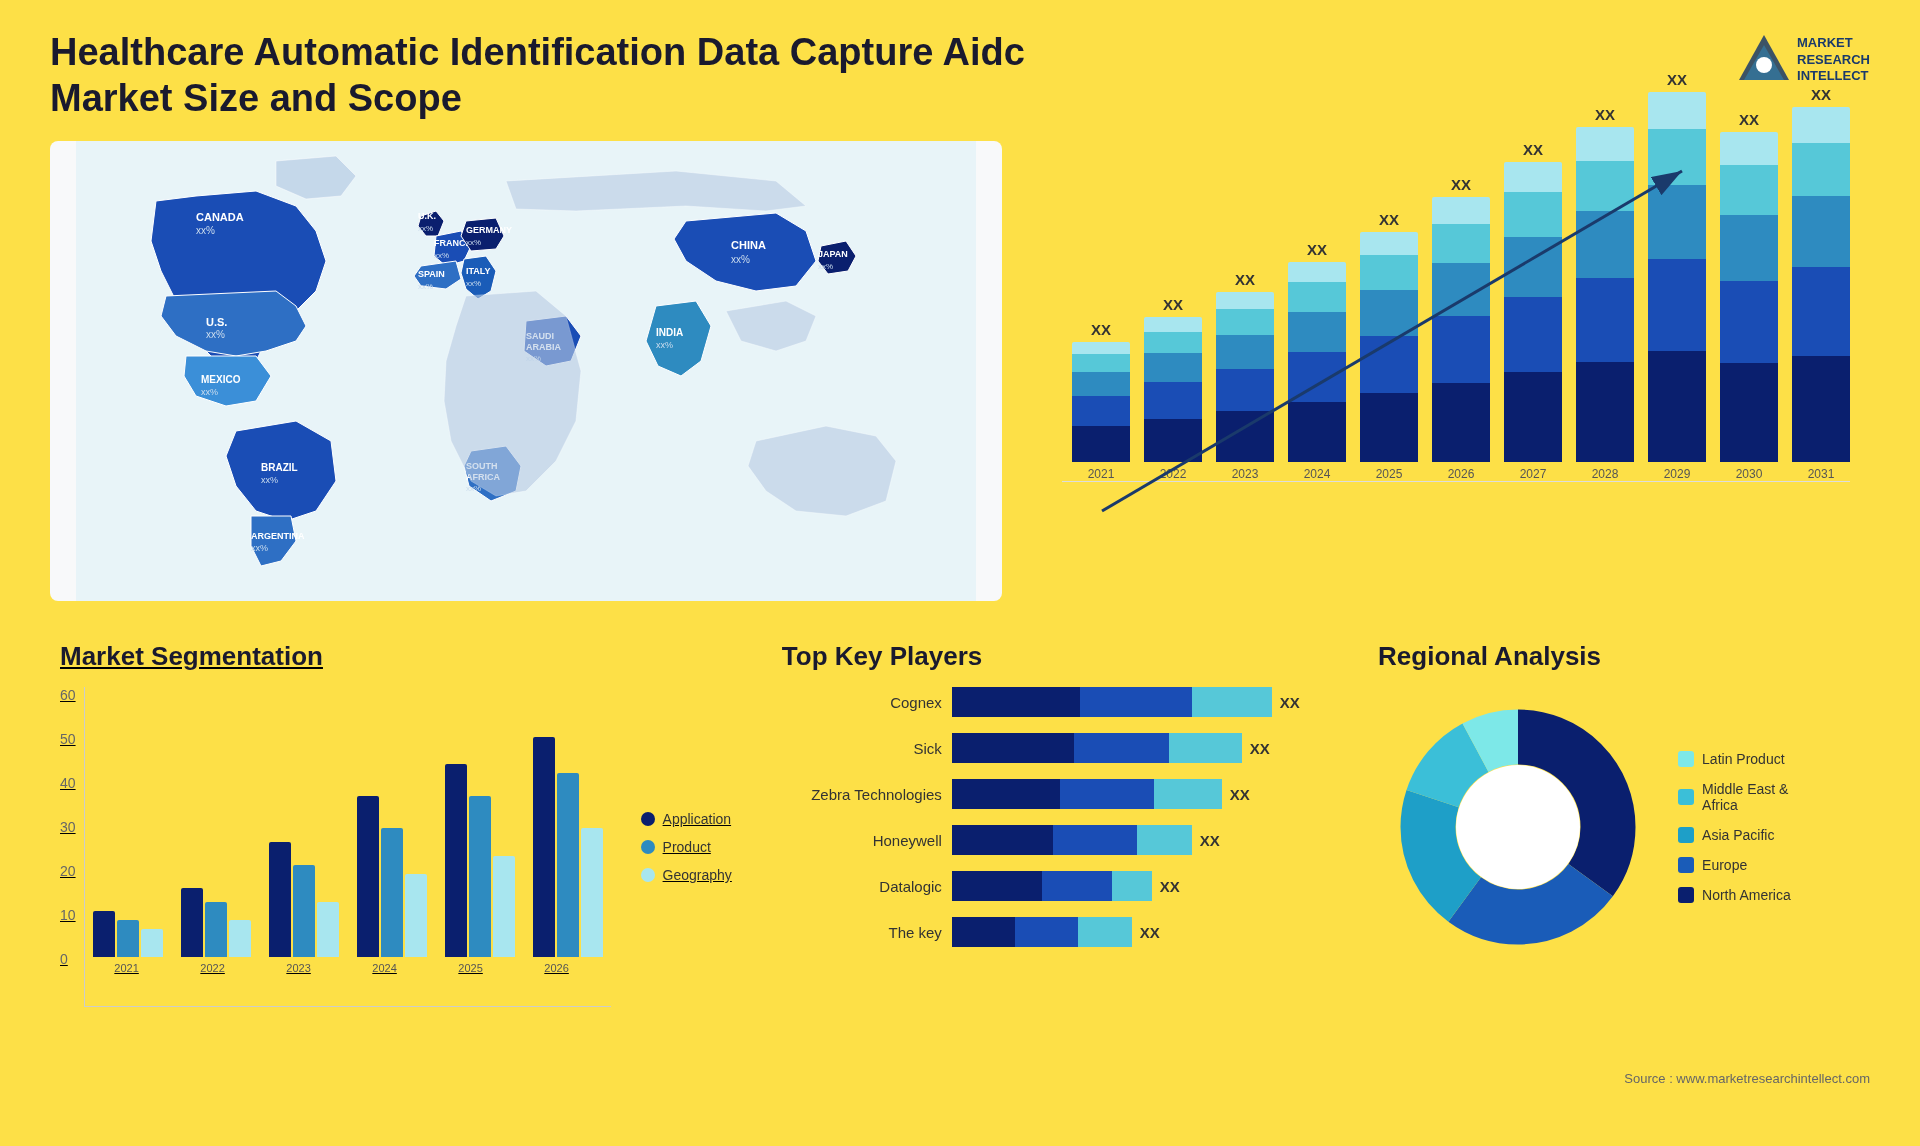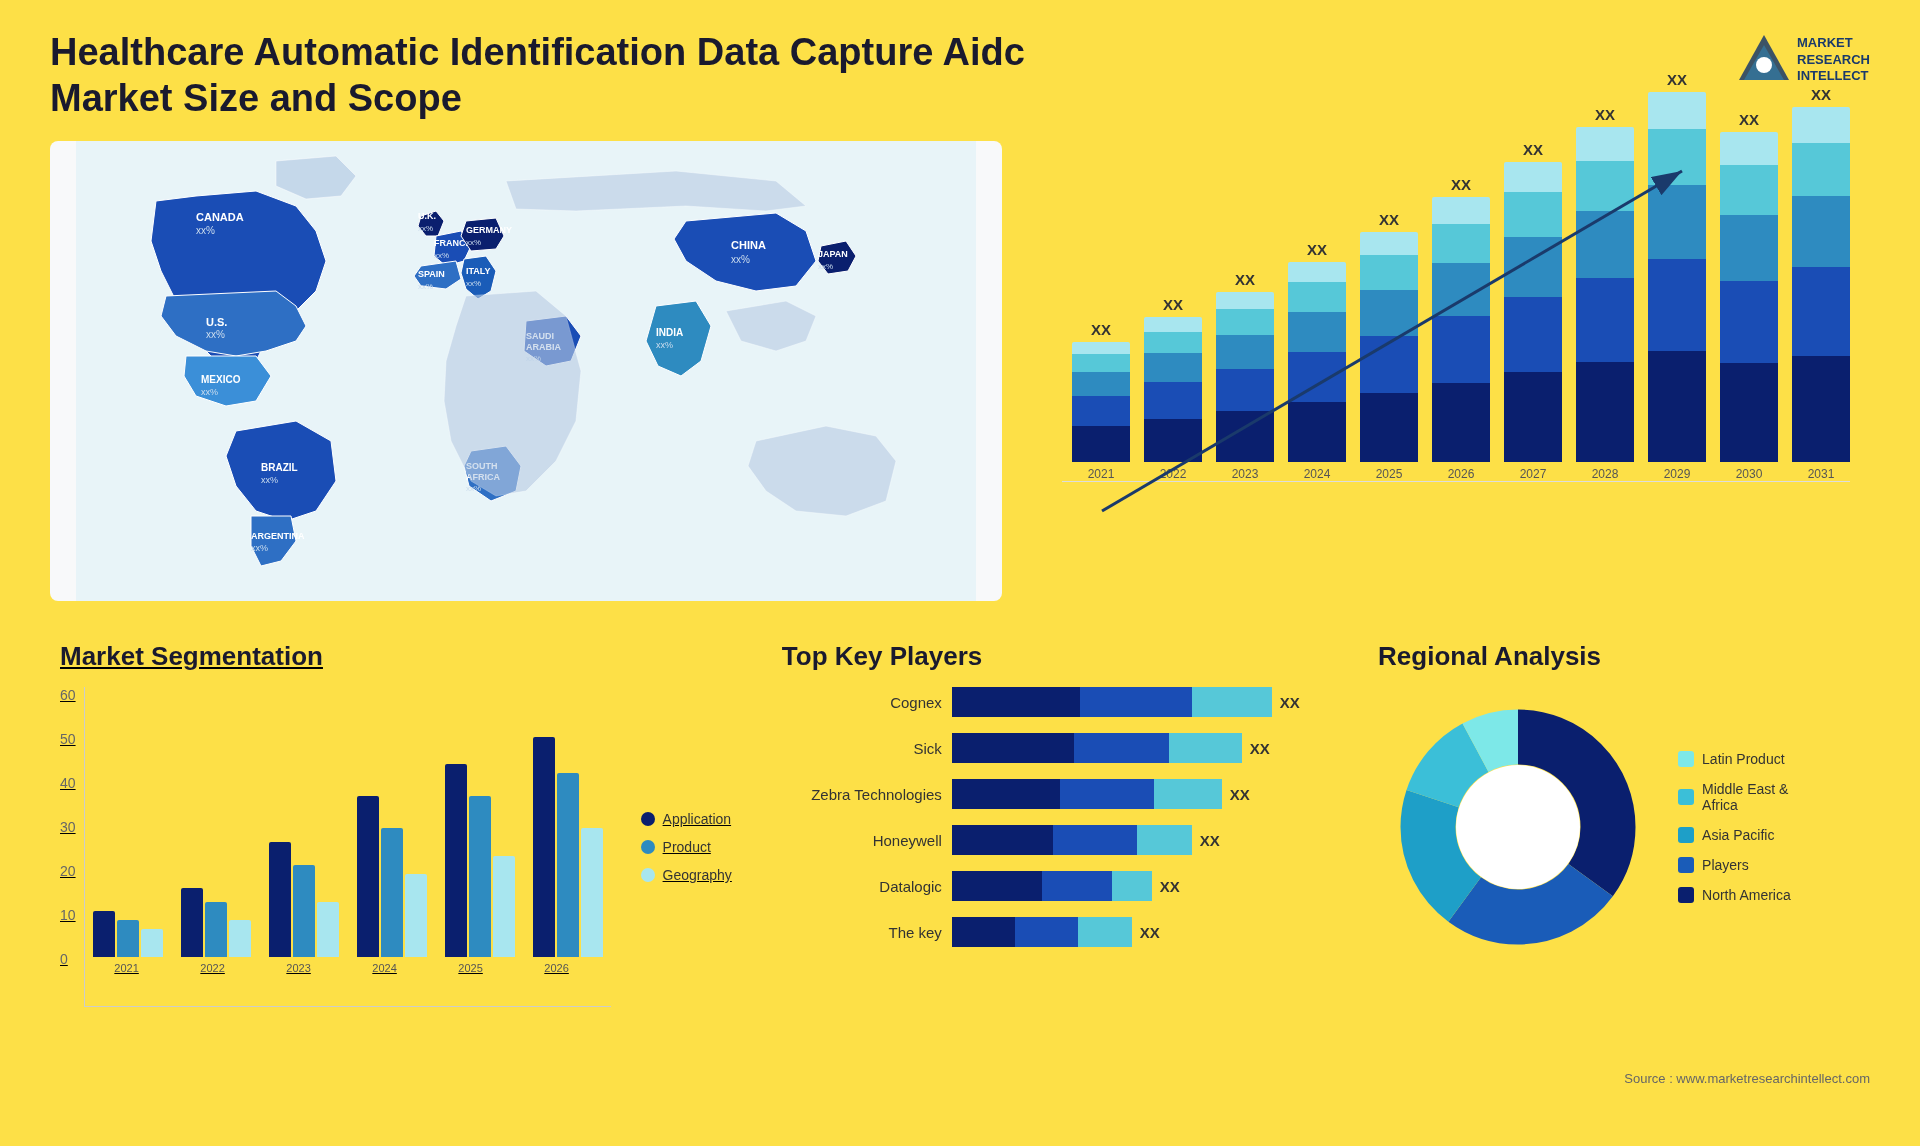--- a/index.html
+++ b/index.html
@@ -655,21 +655,21 @@
           <div class="donut-legend-item">
             <div class="donut-legend-color" style="background:#3bbfd8;"></div>
             <span>Middle East &amp;<br>Africa</span>
           </div>
           <div class="donut-legend-item">
             <div class="donut-legend-color" style="background:#1e9fc8;"></div>
             <span>Asia Pacific</span>
           </div>
           <div class="donut-legend-item">
             <div class="donut-legend-color" style="background:#1a5cb8;"></div>
-            <span>Players</span>
+            <span>Europe</span>
           </div>
           <div class="donut-legend-item">
             <div class="donut-legend-color" style="background:#0a1f6e;"></div>
             <span>North America</span>
           </div>
         </div>
       </div>
     </div>
   </div>
 

